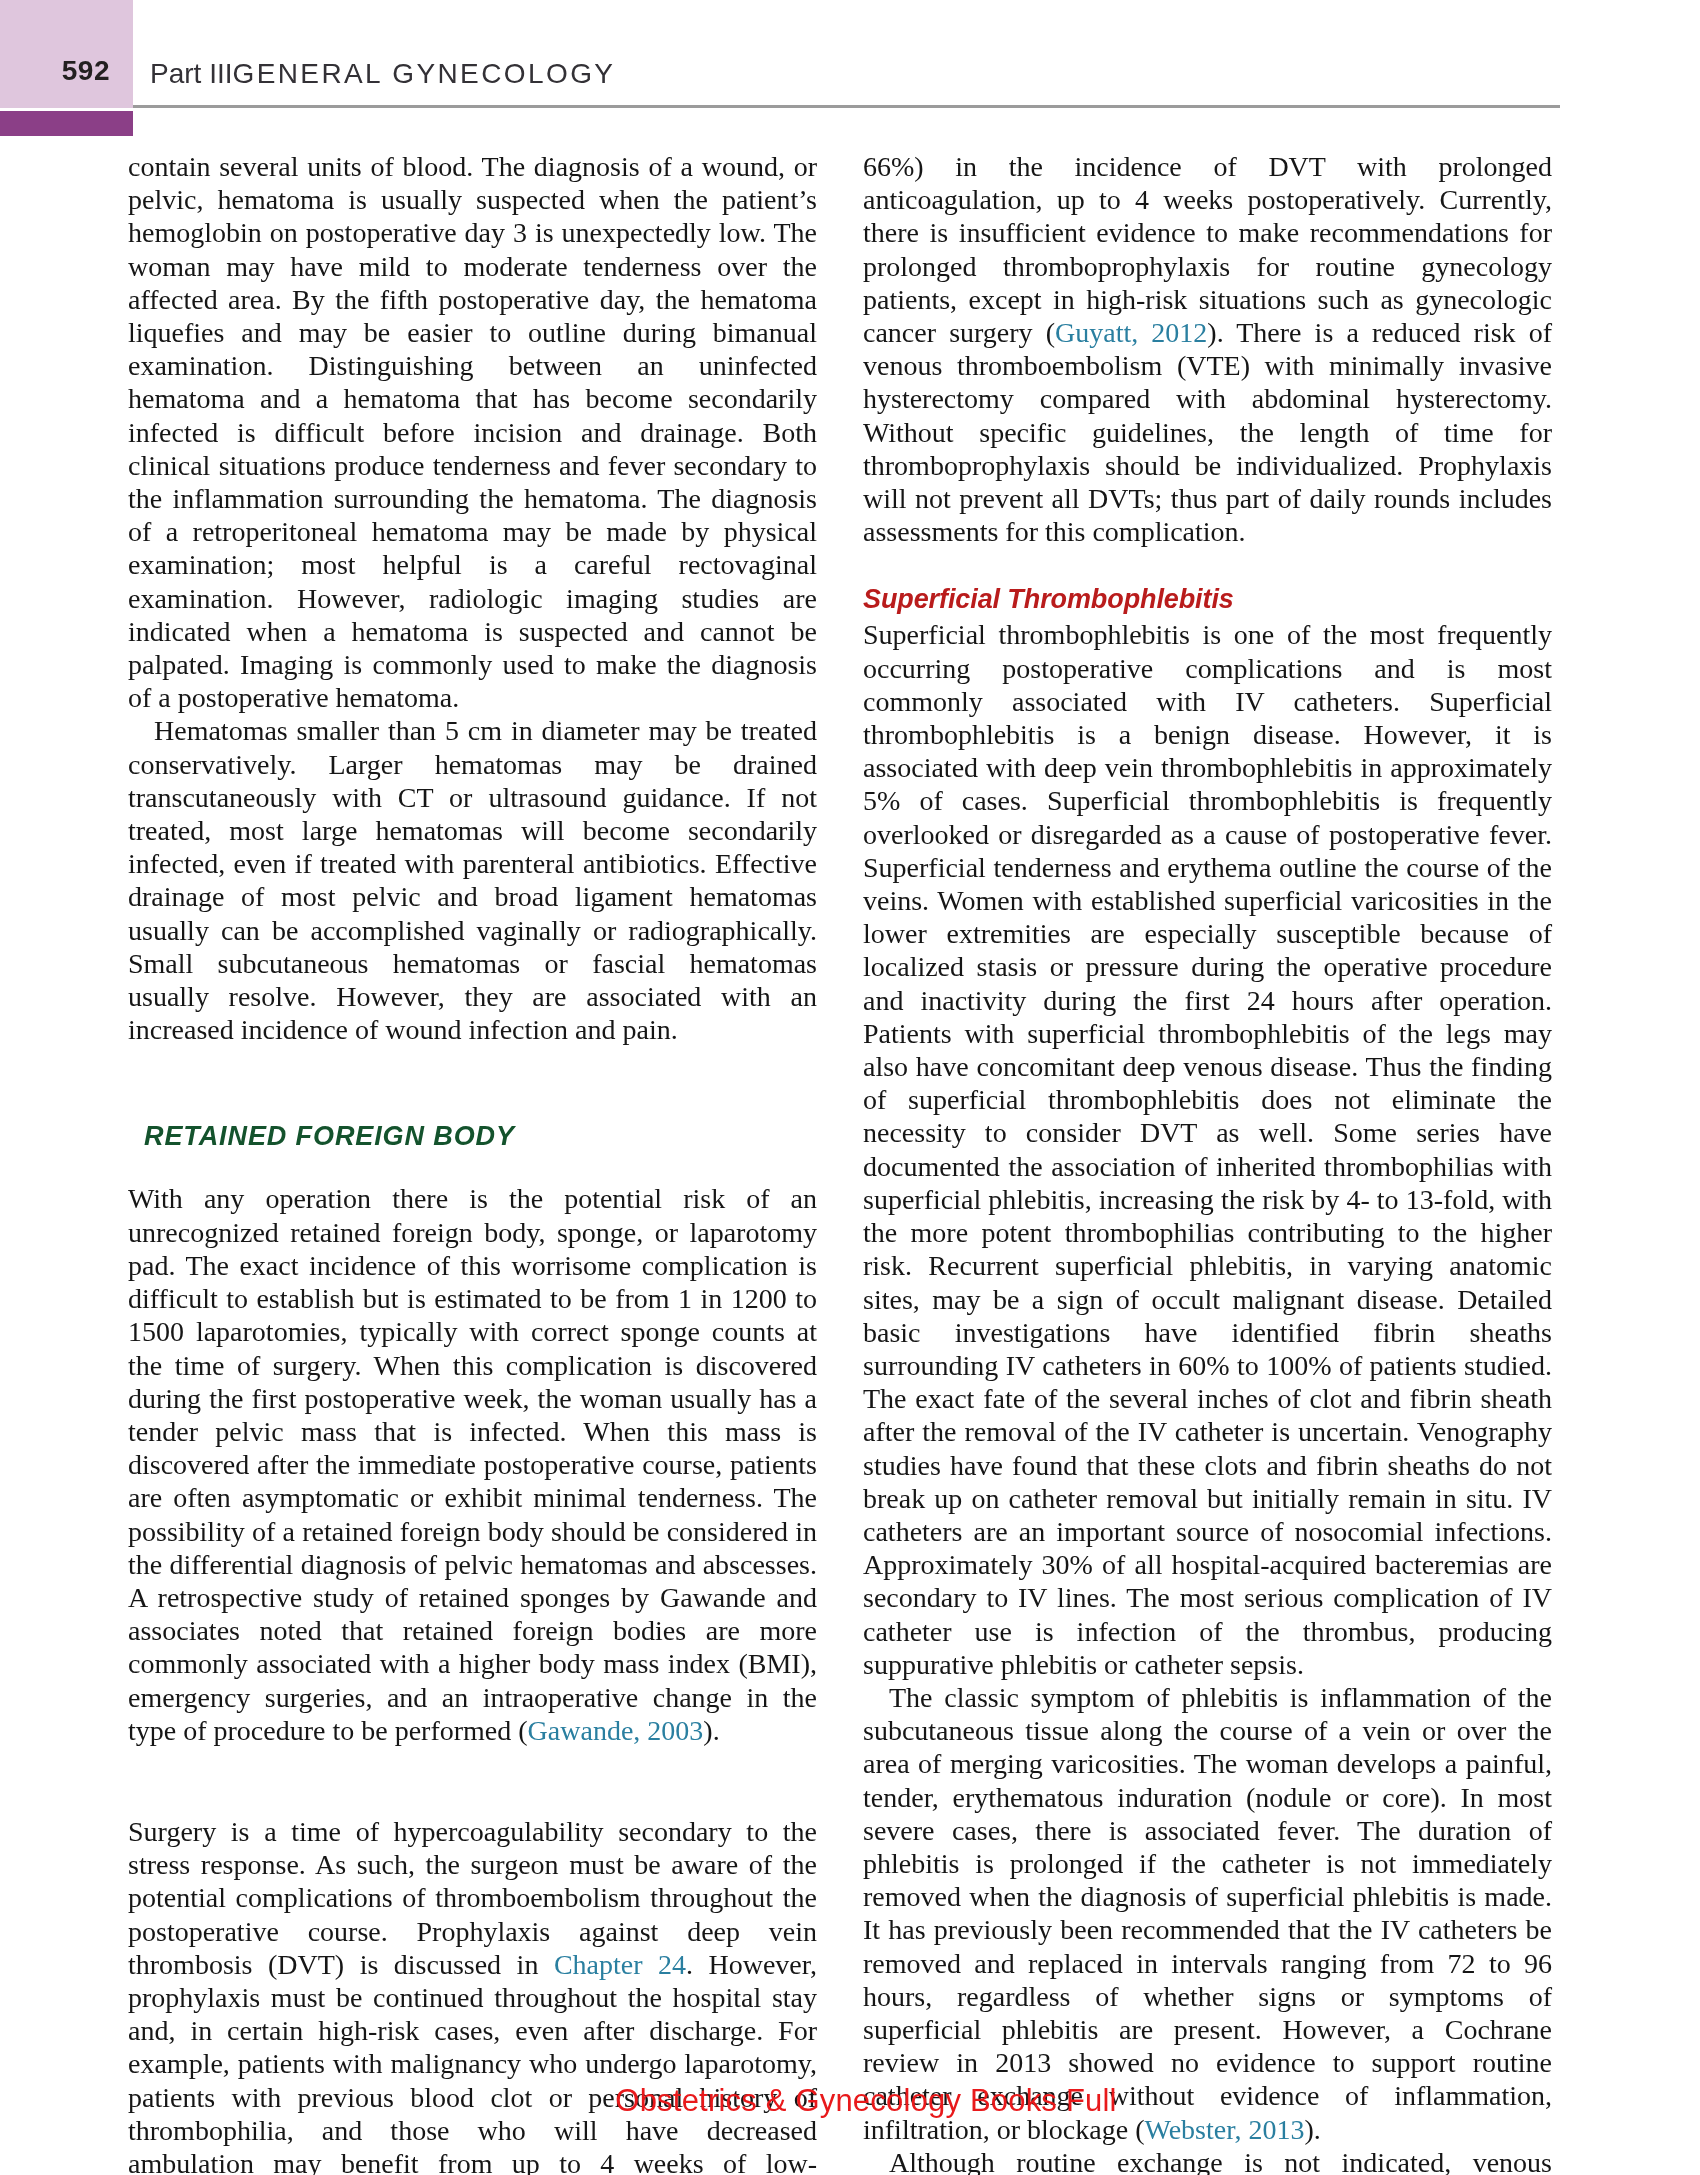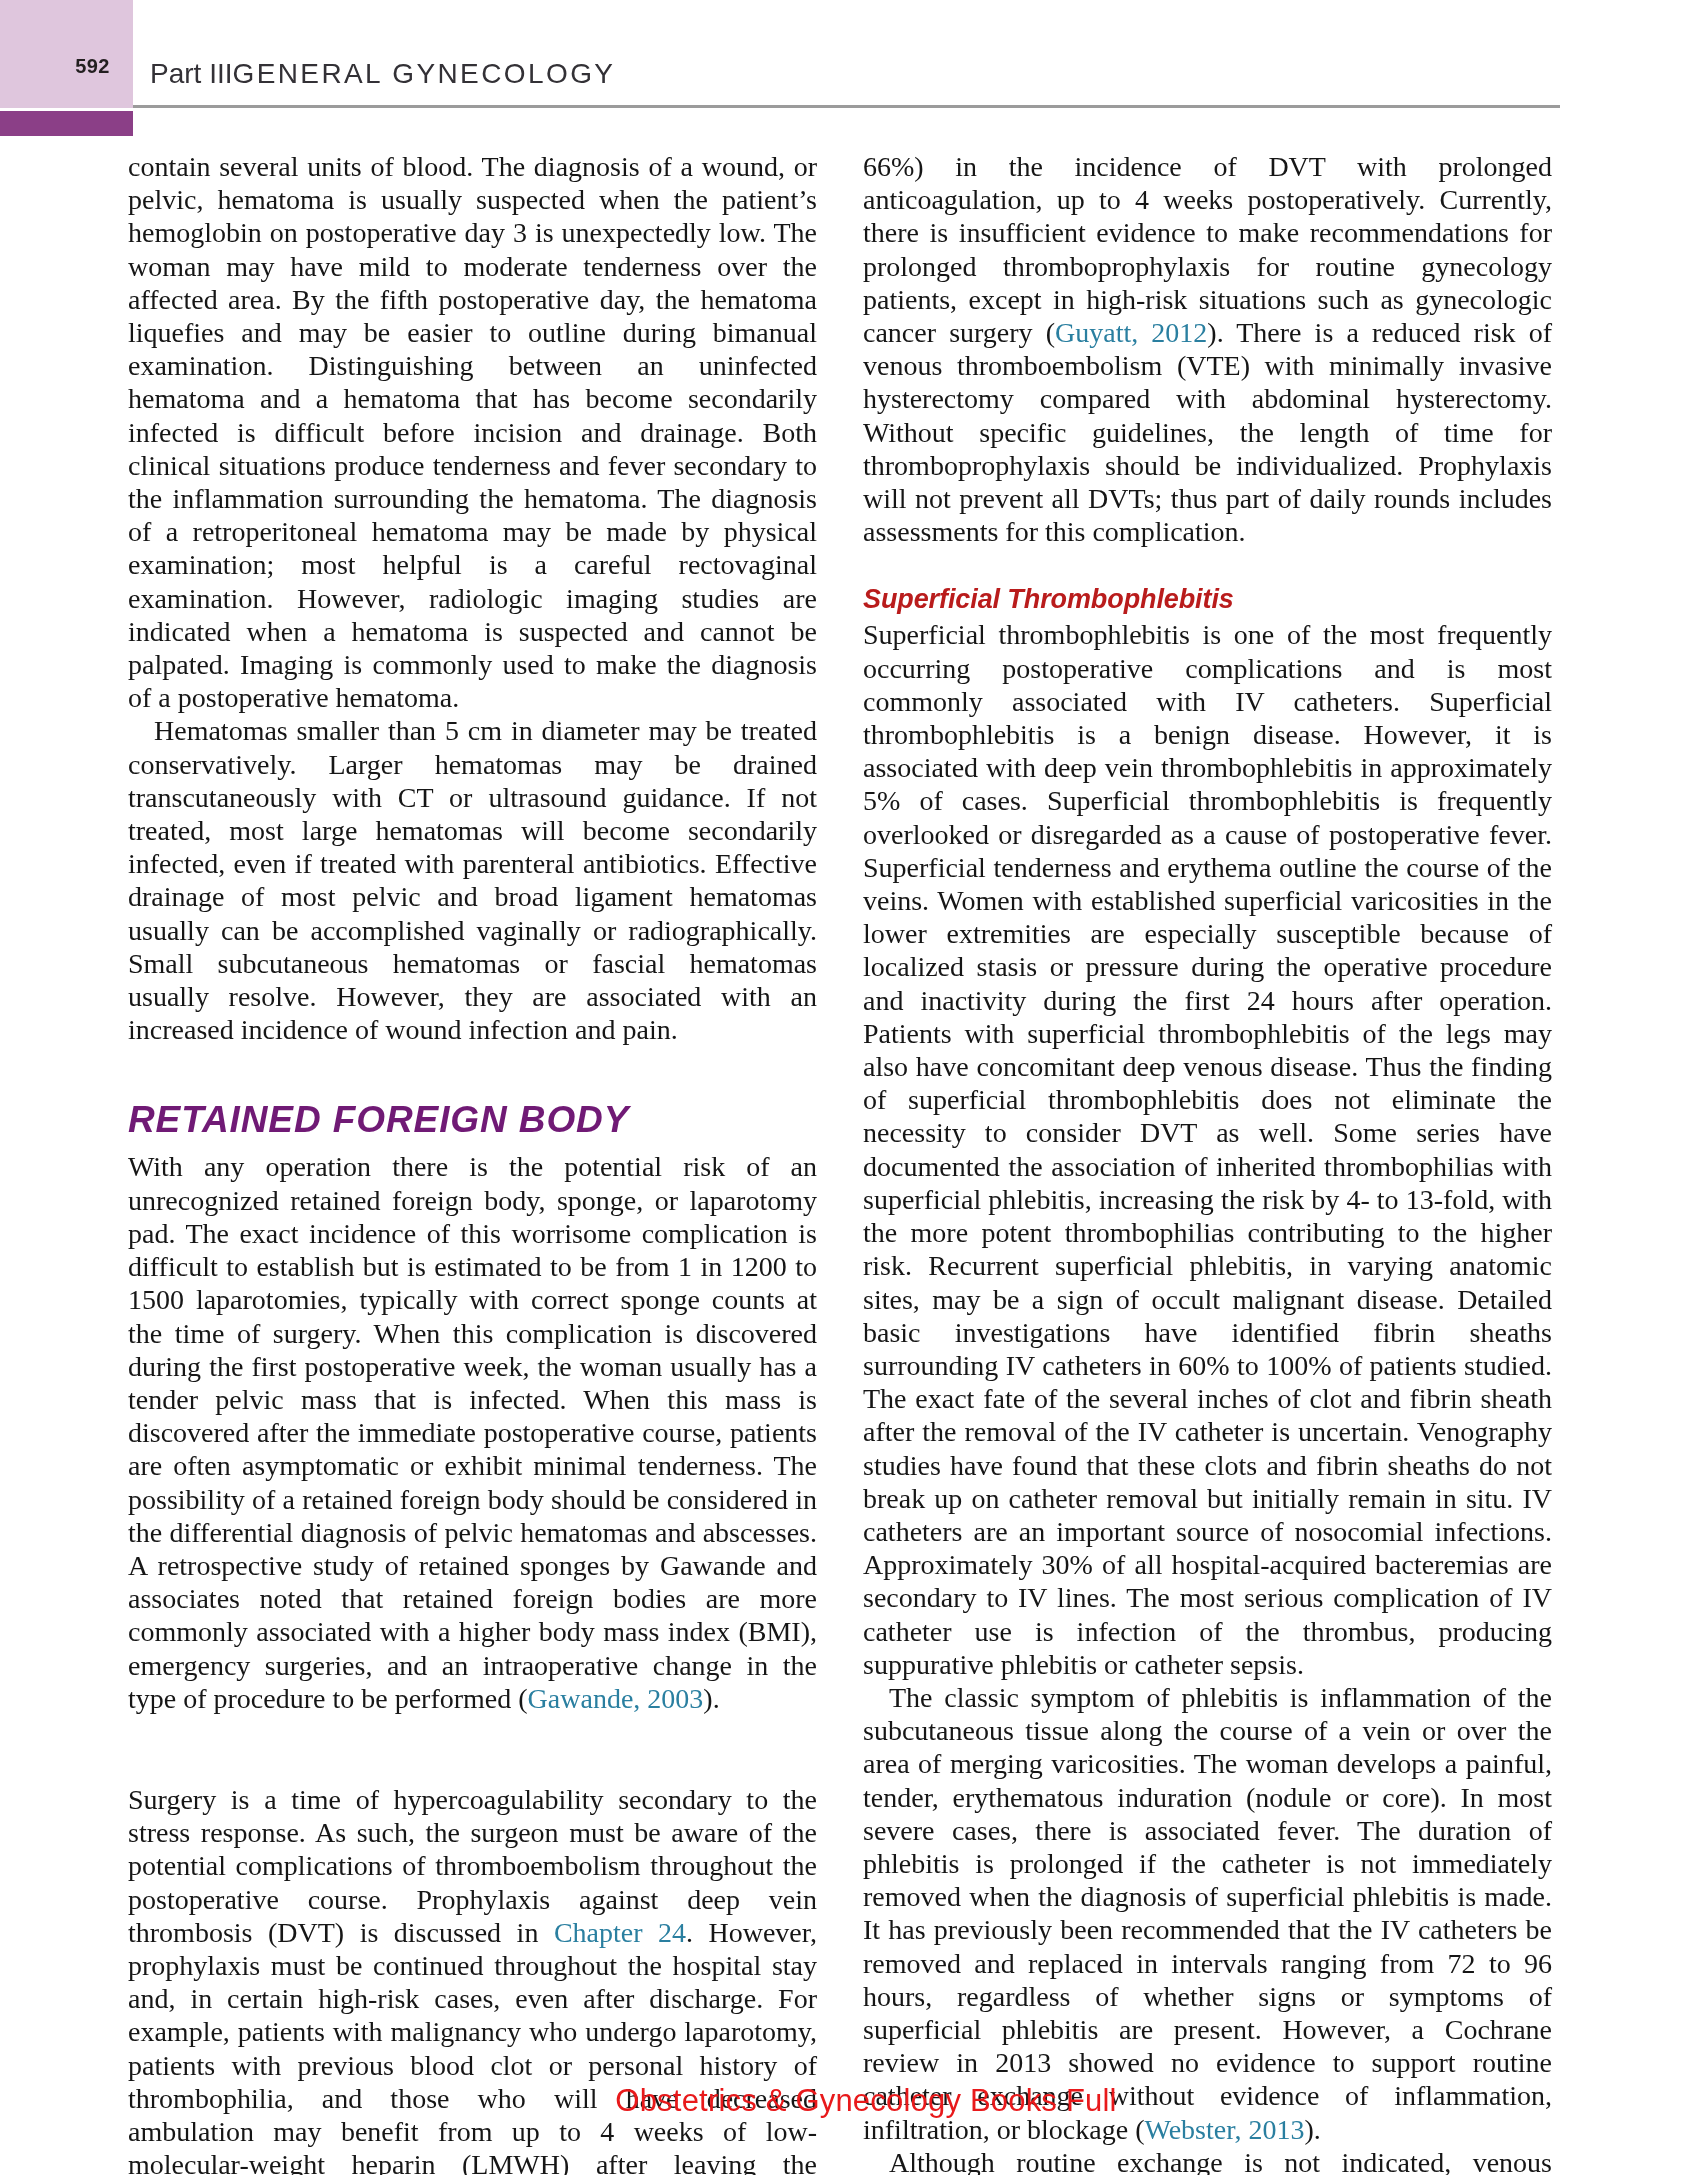--- a/index.html
+++ b/index.html
@@ -49,21 +49,21 @@
     background: #9b9b9b;
   }
   .page-number {
     position: absolute;
     left: 0;
     top: 55px;
     width: 110px;
     text-align: right;
     font-family: "Liberation Sans", sans-serif;
     font-weight: bold;
-    font-size: 20px;
+    font-size: 28px;
     letter-spacing: 0.5px;
     color: #231f20;
   }
   .running-title {
     position: absolute;
     left: 150px;
     top: 58px;
     font-family: "Liberation Sans", sans-serif;
     font-size: 28px;
     color: #333136;
@@ -95,28 +95,28 @@
     font-size: 28px;
     line-height: 33.2px;
     text-align: justify;
     text-justify: inter-word;
     hyphens: manual;
     color: #161616;
   }
   p.body-text.indent { text-indent: 26px; }
 
   h2.section-head {
-    margin: 0;
+    margin: 16px;
     font-family: "Liberation Sans", sans-serif;
     font-style: italic;
     font-weight: bold;
-    font-size: 37px;
+    font-size: 27px;
     line-height: 36px;
     letter-spacing: 0.9px;
-    color: #701a75;
+    color: #14532d;
     text-transform: none;
   }
   h3.sub-head {
     margin: 0;
     font-family: "Liberation Sans", sans-serif;
     font-style: italic;
     font-weight: bold;
     font-size: 27px;
     line-height: 34px;
     letter-spacing: -0.1px;

